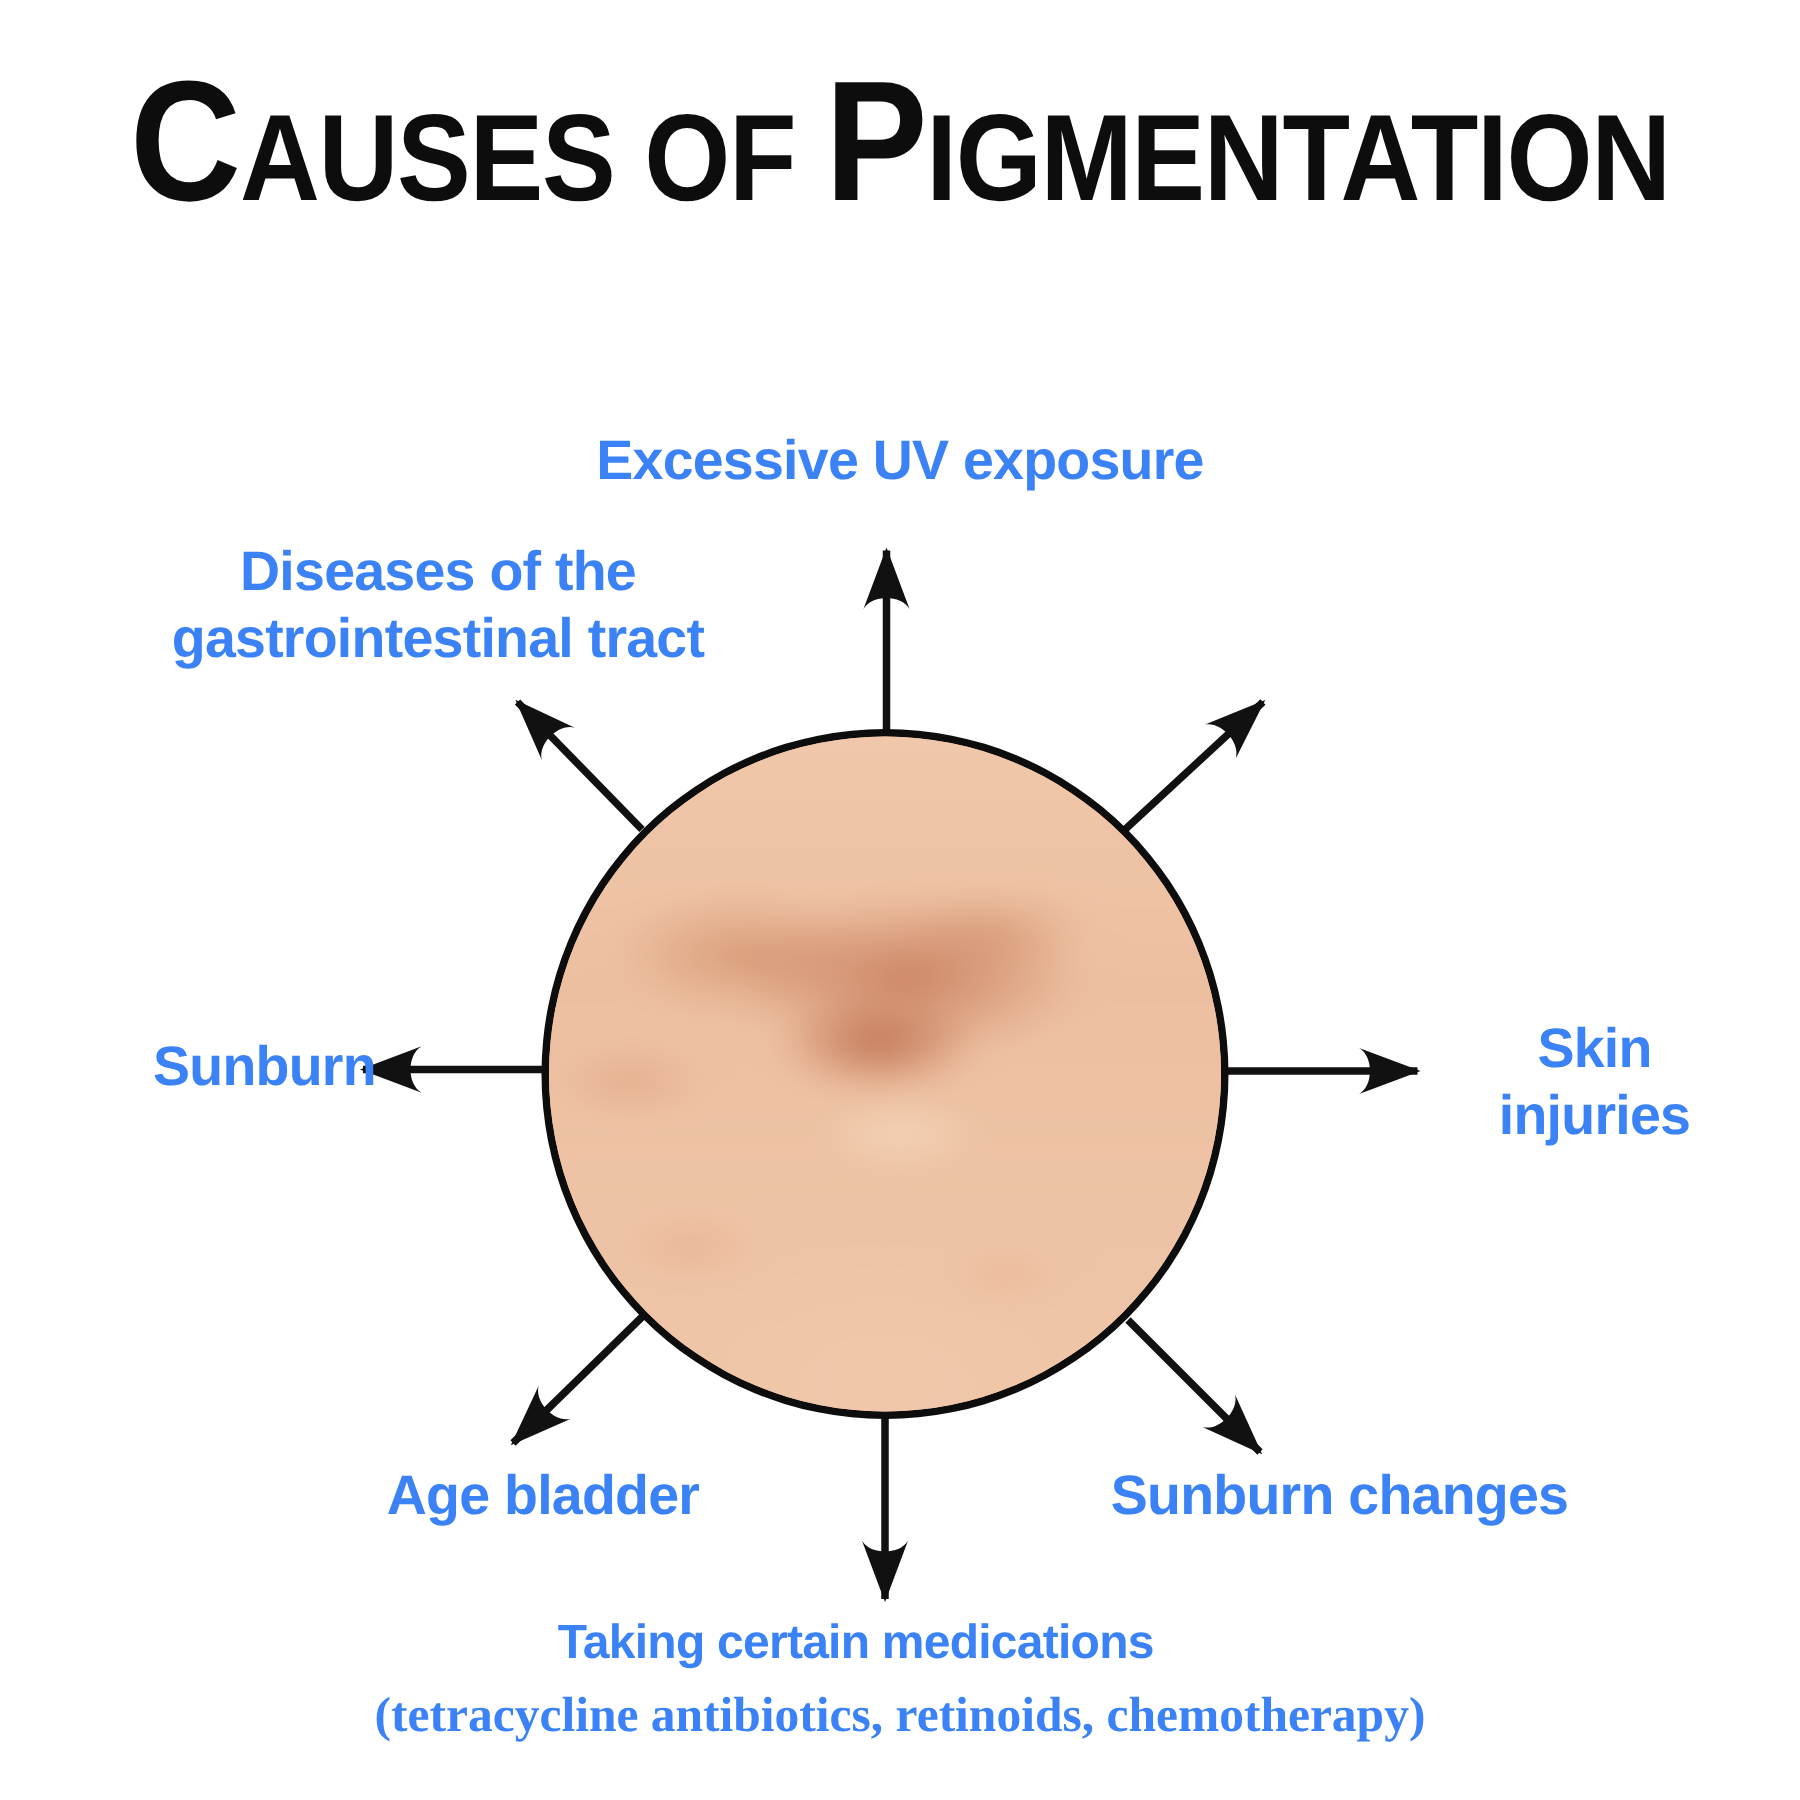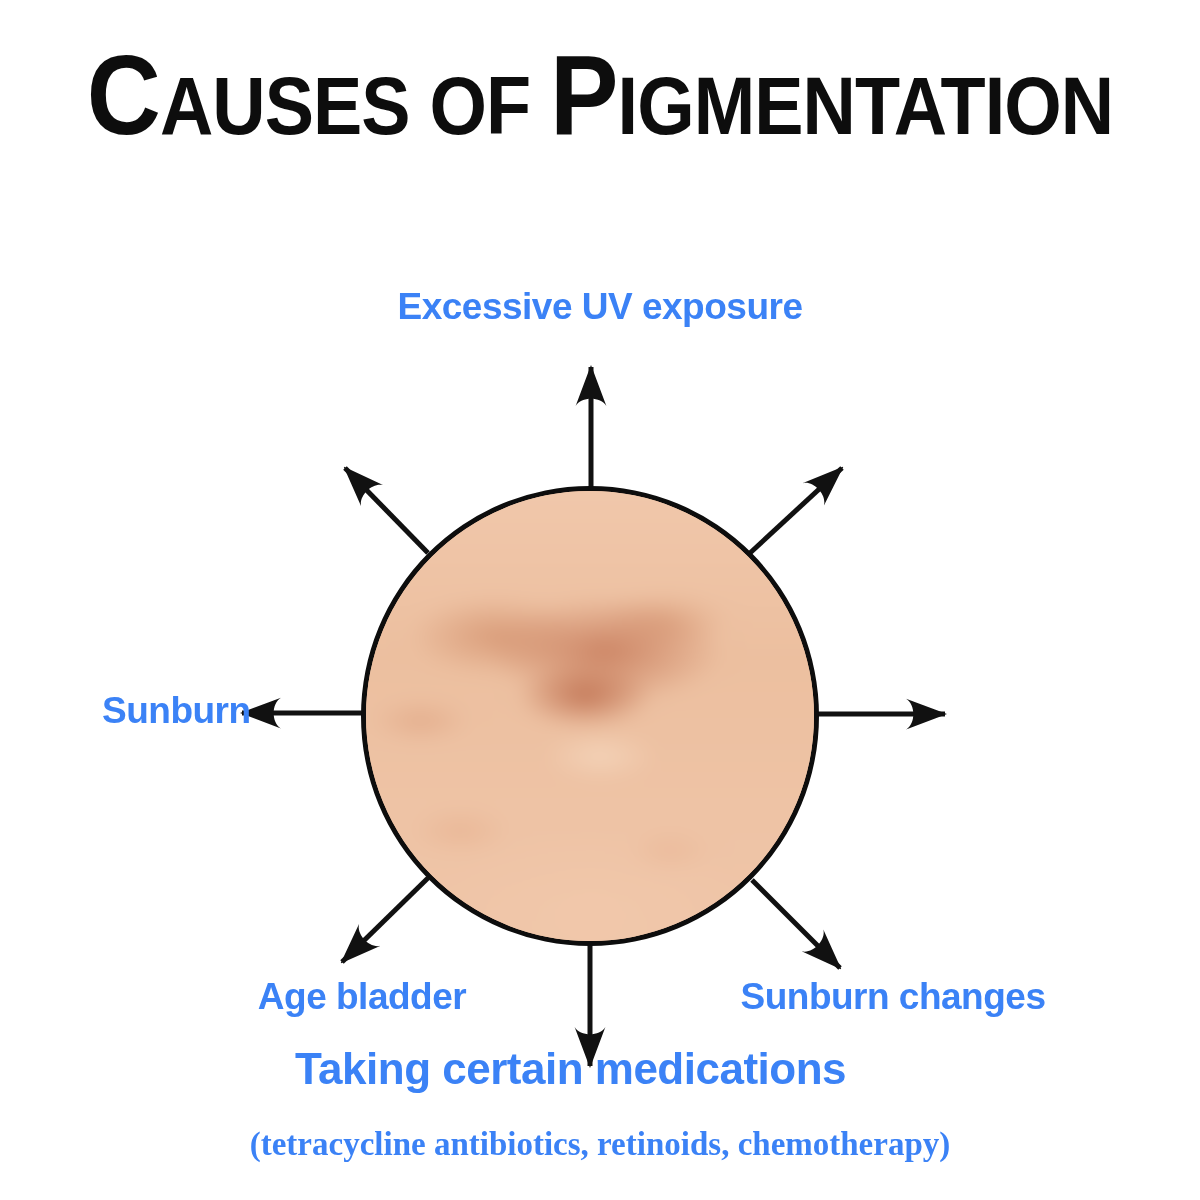--- a/index.html
+++ b/index.html
@@ -66,21 +66,21 @@
     text-align:center;
     white-space:nowrap;
   }
   .lbl-uv        {top:284px;left:0;width:1200px;}
   .lbl-gi        {top:358px;left:92px;width:400px;}
   .lbl-liver     {top:358px;left:715px;width:400px;}
   .lbl-sunburn   {top:688px;left:102px;text-align:right;}
   .lbl-skin      {top:676px;left:963px;width:200px;}
   .lbl-age       {top:974px;left:162px;width:400px;}
   .lbl-hormonal  {top:974px;left:693px;width:400px;}
-  .lbl-meds      {top:1042px;left:0;width:1141px;font-size:44px;}
+  .lbl-meds      {top:1075px;left:0;width:1141px;font-size:32px;}
   .lbl-meds-sub  {
     top:1124px;left:0;width:1200px;
     font-family:"Liberation Serif", serif;
     font-size:33px;font-weight:700;
     letter-spacing:0;
   }
 </style>
 </head>
 <body>
 
@@ -107,25 +107,31 @@
         <line x1="428" y1="553" x2="345" y2="468" stroke="#111111" stroke-width="5" marker-end="url(#ah)"></line>
       </g>
   </svg>
 
   <div class="skin-circle">
     <div class="skin-texture"></div>
   </div>
 
   <div class="lbl lbl-uv">Excessive UV exposure</div>
 
+  <div class="lbl lbl-gi">
+    <div>Diseases of the</div>
+    <div>gastrointestinal tract</div>
+  </div>
 
 
   <div class="lbl lbl-sunburn">Sunburn</div>
 
   <div class="lbl lbl-skin">
+    <div>Skin</div>
+    <div>injuries</div>
   </div>
 
   <div class="lbl lbl-age">Age bladder</div>
 
   <div class="lbl lbl-hormonal">Sunburn changes</div>
 
   <div class="lbl lbl-meds">Taking certain medications</div>
 
   <div class="lbl lbl-meds-sub">(tetracycline antibiotics, retinoids, chemotherapy)</div>
 

